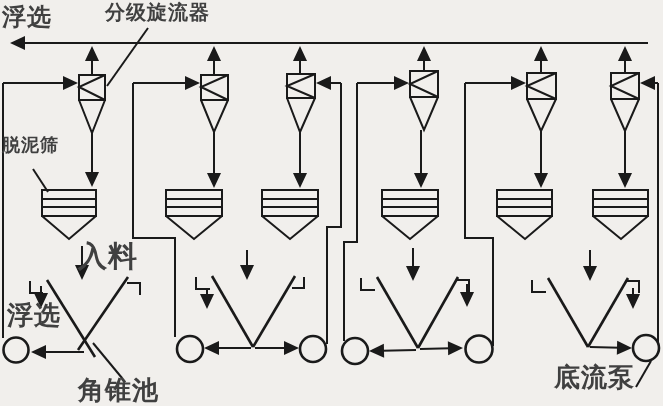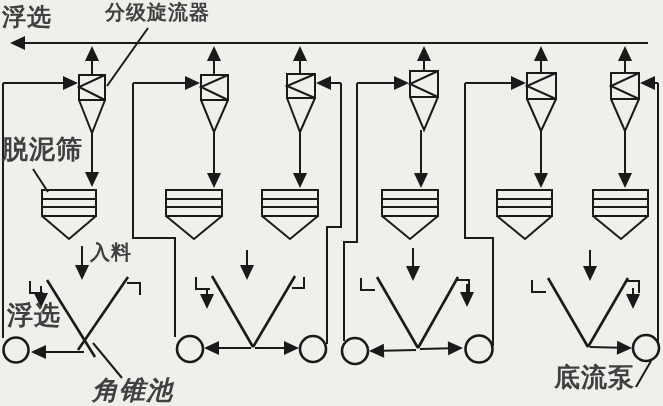--- a/index.html
+++ b/index.html
@@ -223,18 +223,18 @@
     <g>
         <circle class="pump" cx="479" cy="349" r="13.5"></circle>
       </g>
     <g>
         <circle class="pump" cx="646" cy="348" r="13"></circle>
       </g>
   </svg>
 
   <div class="lbl" style="left:2px;top:4px;font-size:24px;">浮选</div>
   <div class="lbl" style="left:105px;top:1px;font-size:20px;">分级旋流器</div>
-  <div class="lbl" style="left:2px;top:135px;font-size:26px;">脱泥筛</div>
-  <div class="lbl" style="left:90px;top:241px;font-size:20px;">入料</div>
+  <div class="lbl" style="left:2px;top:135px;font-size:18px;">脱泥筛</div>
+  <div class="lbl" style="left:78px;top:241px;font-size:29px;">入料</div>
   <div class="lbl" style="left:7px;top:301px;font-size:26px;">浮选</div>
-  <div class="lbl" style="left:92px;top:376px;font-size:26px;font-style:italic;">角锥池</div>
+  <div class="lbl" style="left:78px;top:376px;font-size:26px;">角锥池</div>
   <div class="lbl" style="left:554px;top:364px;font-size:26px;font-family:Liberation Serif, serif;">底流泵</div>
 </div>
 
 </body></html>

